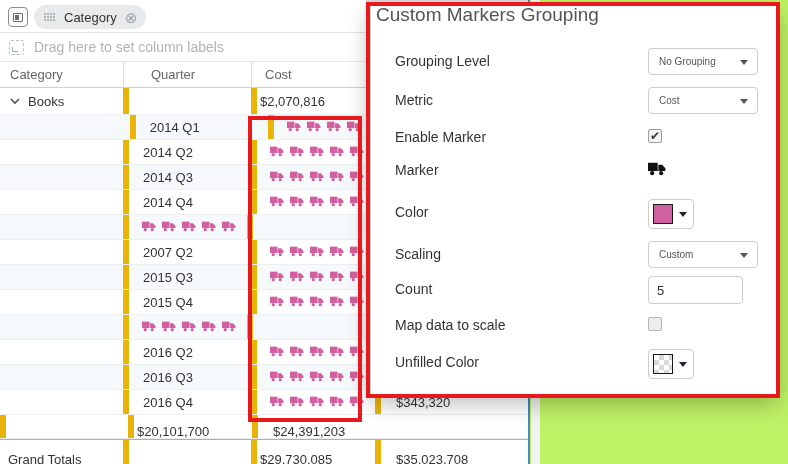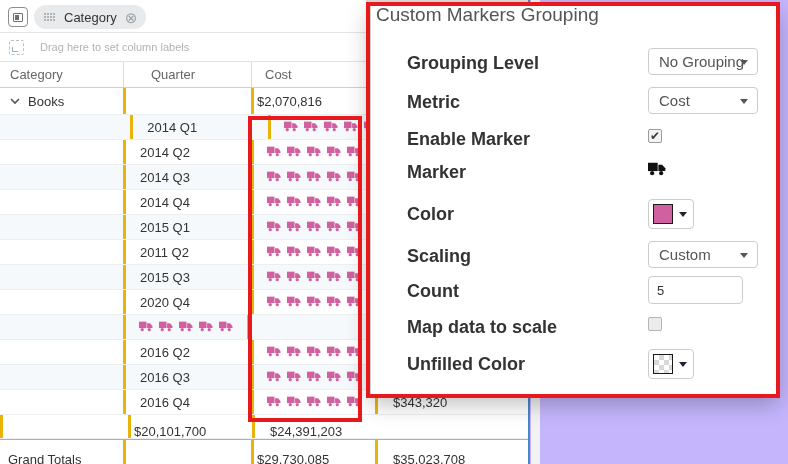--- a/index.html
+++ b/index.html
@@ -1,53 +1,53 @@
 <!DOCTYPE html>
 <html><head>
 <meta charset="utf-8">
 <style>
   * { margin:0; padding:0; box-sizing:border-box; }
   html,body { width:788px; height:464px; }
   body { font-family:"Liberation Sans", sans-serif; background:#fff; overflow:hidden; }
-  #app { position:relative; width:788px; height:464px; background:#c4b5fd; overflow:hidden; }
+  #app { position:relative; width:788px; height:464px; background:#bef264; overflow:hidden; }
 
   
   .toolbar { position:absolute; left:0; top:0; width:528px; height:33px; border-bottom:1px solid #e3e3e3; background:#fff; }
   .pivot-btn { position:absolute; left:8px; top:7px; width:20px; height:20px; border:1px solid #8d8d8d; border-radius:4px; background:#fdfdfd; display:flex; align-items:center; justify-content:center; }
   .pivot-glyph { width:10px; height:9px; border:1px solid #6f6f6f; border-radius:1px; position:relative; }
   .pivot-glyph::after { content:""; position:absolute; left:1px; top:1px; width:4px; height:5px; background:#6f6f6f; }
   .chip { position:absolute; left:34px; top:5px; height:24px; background:#e9eaeb; border-radius:13px; display:flex; align-items:center; padding:0 9px 0 10px; }
   .drag-dots { width:11px; height:9px; margin-right:9px; position:relative; }
   .drag-dots i { position:absolute; width:2px; height:2px; border-radius:50%; background:#9aa3a9;
      box-shadow: 3px 0 0 #9aa3a9, 6px 0 0 #9aa3a9, 9px 0 0 #9aa3a9,
                  0 3px 0 #9aa3a9, 3px 3px 0 #9aa3a9, 6px 3px 0 #9aa3a9, 9px 3px 0 #9aa3a9,
                  0 6px 0 #9aa3a9, 3px 6px 0 #9aa3a9, 6px 6px 0 #9aa3a9, 9px 6px 0 #9aa3a9; }
   .chip-label { font-size:13px; color:#333; }
   .chip-remove { margin-left:8px; font-size:15px; color:#9aa3a9; line-height:1; cursor:pointer; }
 
   
   .drop-row { position:absolute; left:0; top:33px; width:528px; height:29px; border-bottom:1px solid #e3e3e3; background:#fff; display:flex; align-items:center; }
   .drop-icon { width:15px; height:15px; border:1px dashed #b4c2cc; border-radius:2px; margin-left:9px; position:relative; }
   .drop-icon::after { content:""; position:absolute; left:2px; bottom:2px; width:5px; height:4px; border-left:1px solid #9db0bc; border-bottom:1px solid #9db0bc; }
-  .drop-placeholder { margin-left:16px; font-size:11px; color:#b3b3b3; }
+  .drop-placeholder { margin-left:10px; font-size:14px; color:#b3b3b3; }
 
   
   .thead { position:absolute; left:0; top:62px; width:528px; height:26px; border-bottom:1px solid #cfcfcf; background:#fff; display:flex; }
   .th { font-size:13px; color:#666; line-height:25px; }
   .th + .th { border-left:1px solid #dcdcdc; }
   .c-cat { width:123px; padding-left:10px; }
   .c-qtr { width:128px; padding-left:27px; }
   .c-cost { width:124px; padding-left:13px; }
   .c-col2 { width:153px; padding-left:15px; }
 
   .tbody { position:absolute; left:0; top:88px; width:528px; height:376px; }
   .trow { display:flex; width:528px; border-bottom:1px solid #eceff1; background:#fff; }
   .trow.alt { background:#f6f9fb; }
   .cell { overflow:hidden; white-space:nowrap; font-size:13px; color:#333; display:flex; align-items:center; }
-  .cell.b1 { border-left:3px solid #eab308; }
+  .cell.b1 { border-left:6px solid #eab308; }
   .cat-cell { width:123px; }
   .qtr-cell { width:128px; padding-left:14px; }
   .cost-cell { width:124px; padding-left:3px; }
   .cost-cell.trucks { padding-left:13px; }
   .col2-cell { width:153px; padding-left:15px; }
   .chev { width:12px; height:12px; margin:0 7px 0 9px; display:inline-flex; align-items:center; justify-content:center; }
   .chev svg { display:block; }
   .total-row { border-top:1px solid #a8b0b6; font-size:13px; }
   .total-row .cat-cell { padding-left:8px; }
   .truck { margin-right:6px; display:inline-block; }
@@ -62,26 +62,26 @@
   .panel { position:absolute; left:370px; top:5px; width:408px; height:390px; background:#fff; border:1px solid #cfcfcf;
            box-shadow:0 8px 22px rgba(0,0,0,0.28); z-index:5; }
   .panel-title { position:absolute; left:5px; top:-2px; font-size:19px; color:#555; }
   .panel-fields { position:absolute; left:0; top:0; width:100%; height:100%; }
   .panel-field { position:absolute; left:20px; width:368px; }
   .panel-field:nth-child(1){ top:42px; } .panel-field:nth-child(2){ top:81px; }
   .panel-field:nth-child(3){ top:123px; } .panel-field:nth-child(4){ top:156px; }
   .panel-field:nth-child(5){ top:193px; } .panel-field:nth-child(6){ top:235px; }
   .panel-field:nth-child(7){ top:270px; } .panel-field:nth-child(8){ top:311px; }
   .panel-field:nth-child(9){ top:343px; }
-  .pf-label { position:absolute; left:16px; top:0; font-size:18px; font-weight:bold; color:#333; padding-top:5px; }
+  .pf-label { position:absolute; left:4px; top:0; font-size:14px; font-weight:normal; color:#333; padding-top:5px; }
   .panel-field:nth-child(3) .pf-label, .panel-field:nth-child(4) .pf-label,
   .panel-field:nth-child(8) .pf-label { padding-top:0; }
   .pf-control { position:absolute; left:257px; top:0; }
   .select { width:110px; height:27px; border:1px solid #ccc; border-radius:4px; background:#fff; position:relative; cursor:pointer; }
-  .select .sel-text { font-size:15px; color:#555; line-height:25px; padding-left:10px; display:block; }
+  .select .sel-text { font-size:10px; color:#555; line-height:25px; padding-left:10px; display:block; }
   .caret { position:absolute; right:9px; top:50%; margin-top:-2px; width:0; height:0;
            border-left:4px solid transparent; border-right:4px solid transparent; border-top:5px solid #555; }
   .txt-input { width:95px; height:28px; border:1px solid #ccc; border-radius:4px; font-size:13px; color:#333;
                padding-left:8px; font-family:"Liberation Sans", sans-serif; }
   .cbx { width:14px; height:14px; border:1px solid #9b9b9b; border-radius:2px; background:#f3f3f3;
          font-size:12px; line-height:12px; text-align:center; color:#3c3c3c; cursor:pointer; }
   .cbx.unchecked { background:#ececec; border-color:#b5b5b5; color:transparent; }
   .color-btn { width:46px; height:30px; border:1px solid #ccc; border-radius:4px; background:#fff;
                display:flex; align-items:center; cursor:pointer; }
   .swatch { width:20px; height:20px; margin-left:4px; border:1px solid #1a1a1a; }
@@ -293,23 +293,20 @@
               <rect x="0" y="1" width="14" height="12" fill="#d0609f"></rect>
               <path d="M15 4 h5.4 L25 9 v4 h-10 z" fill="#d0609f"></path>
               <circle cx="6" cy="16" r="3" fill="#d0609f"></circle>
               <circle cx="19" cy="16" r="3" fill="#d0609f"></circle>
             </svg></span>
         </div>
         <div class="cell col2-cell b1"></div>
       </div>
       <div class="trow alt" style="height: 25px;">
         <div class="cell cat-cell"></div>
-        <div class="cell qtr-cell b1">
-          <span>2015 Q1</span>
-        </div>
         <div class="cell cost-cell b1 trucks">
           <span class="truck"><svg width="14" height="11" viewBox="0 0 26 20" xmlns="http://www.w3.org/2000/svg">
               <rect x="0" y="1" width="14" height="12" fill="#d0609f"></rect>
               <path d="M15 4 h5.4 L25 9 v4 h-10 z" fill="#d0609f"></path>
               <circle cx="6" cy="16" r="3" fill="#d0609f"></circle>
               <circle cx="19" cy="16" r="3" fill="#d0609f"></circle>
             </svg></span>
           <span class="truck"><svg width="14" height="11" viewBox="0 0 26 20" xmlns="http://www.w3.org/2000/svg">
               <rect x="0" y="1" width="14" height="12" fill="#d0609f"></rect>
               <path d="M15 4 h5.4 L25 9 v4 h-10 z" fill="#d0609f"></path>
@@ -333,21 +330,21 @@
               <path d="M15 4 h5.4 L25 9 v4 h-10 z" fill="#d0609f"></path>
               <circle cx="6" cy="16" r="3" fill="#d0609f"></circle>
               <circle cx="19" cy="16" r="3" fill="#d0609f"></circle>
             </svg></span>
         </div>
         <div class="cell col2-cell b1"></div>
       </div>
       <div class="trow" style="height: 25px;">
         <div class="cell cat-cell"></div>
         <div class="cell qtr-cell b1">
-          <span>2011 Q2</span>
+          <span>2007 Q2</span>
         </div>
         <div class="cell cost-cell b1 trucks">
           <span class="truck"><svg width="14" height="11" viewBox="0 0 26 20" xmlns="http://www.w3.org/2000/svg">
               <rect x="0" y="1" width="14" height="12" fill="#d0609f"></rect>
               <path d="M15 4 h5.4 L25 9 v4 h-10 z" fill="#d0609f"></path>
               <circle cx="6" cy="16" r="3" fill="#d0609f"></circle>
               <circle cx="19" cy="16" r="3" fill="#d0609f"></circle>
             </svg></span>
           <span class="truck"><svg width="14" height="11" viewBox="0 0 26 20" xmlns="http://www.w3.org/2000/svg">
               <rect x="0" y="1" width="14" height="12" fill="#d0609f"></rect>
@@ -411,21 +408,21 @@
               <path d="M15 4 h5.4 L25 9 v4 h-10 z" fill="#d0609f"></path>
               <circle cx="6" cy="16" r="3" fill="#d0609f"></circle>
               <circle cx="19" cy="16" r="3" fill="#d0609f"></circle>
             </svg></span>
         </div>
         <div class="cell col2-cell b1"></div>
       </div>
       <div class="trow" style="height: 25px;">
         <div class="cell cat-cell"></div>
         <div class="cell qtr-cell b1">
-          <span>2020 Q4</span>
+          <span>2015 Q4</span>
         </div>
         <div class="cell cost-cell b1 trucks">
           <span class="truck"><svg width="14" height="11" viewBox="0 0 26 20" xmlns="http://www.w3.org/2000/svg">
               <rect x="0" y="1" width="14" height="12" fill="#d0609f"></rect>
               <path d="M15 4 h5.4 L25 9 v4 h-10 z" fill="#d0609f"></path>
               <circle cx="6" cy="16" r="3" fill="#d0609f"></circle>
               <circle cx="19" cy="16" r="3" fill="#d0609f"></circle>
             </svg></span>
           <span class="truck"><svg width="14" height="11" viewBox="0 0 26 20" xmlns="http://www.w3.org/2000/svg">
               <rect x="0" y="1" width="14" height="12" fill="#d0609f"></rect>

